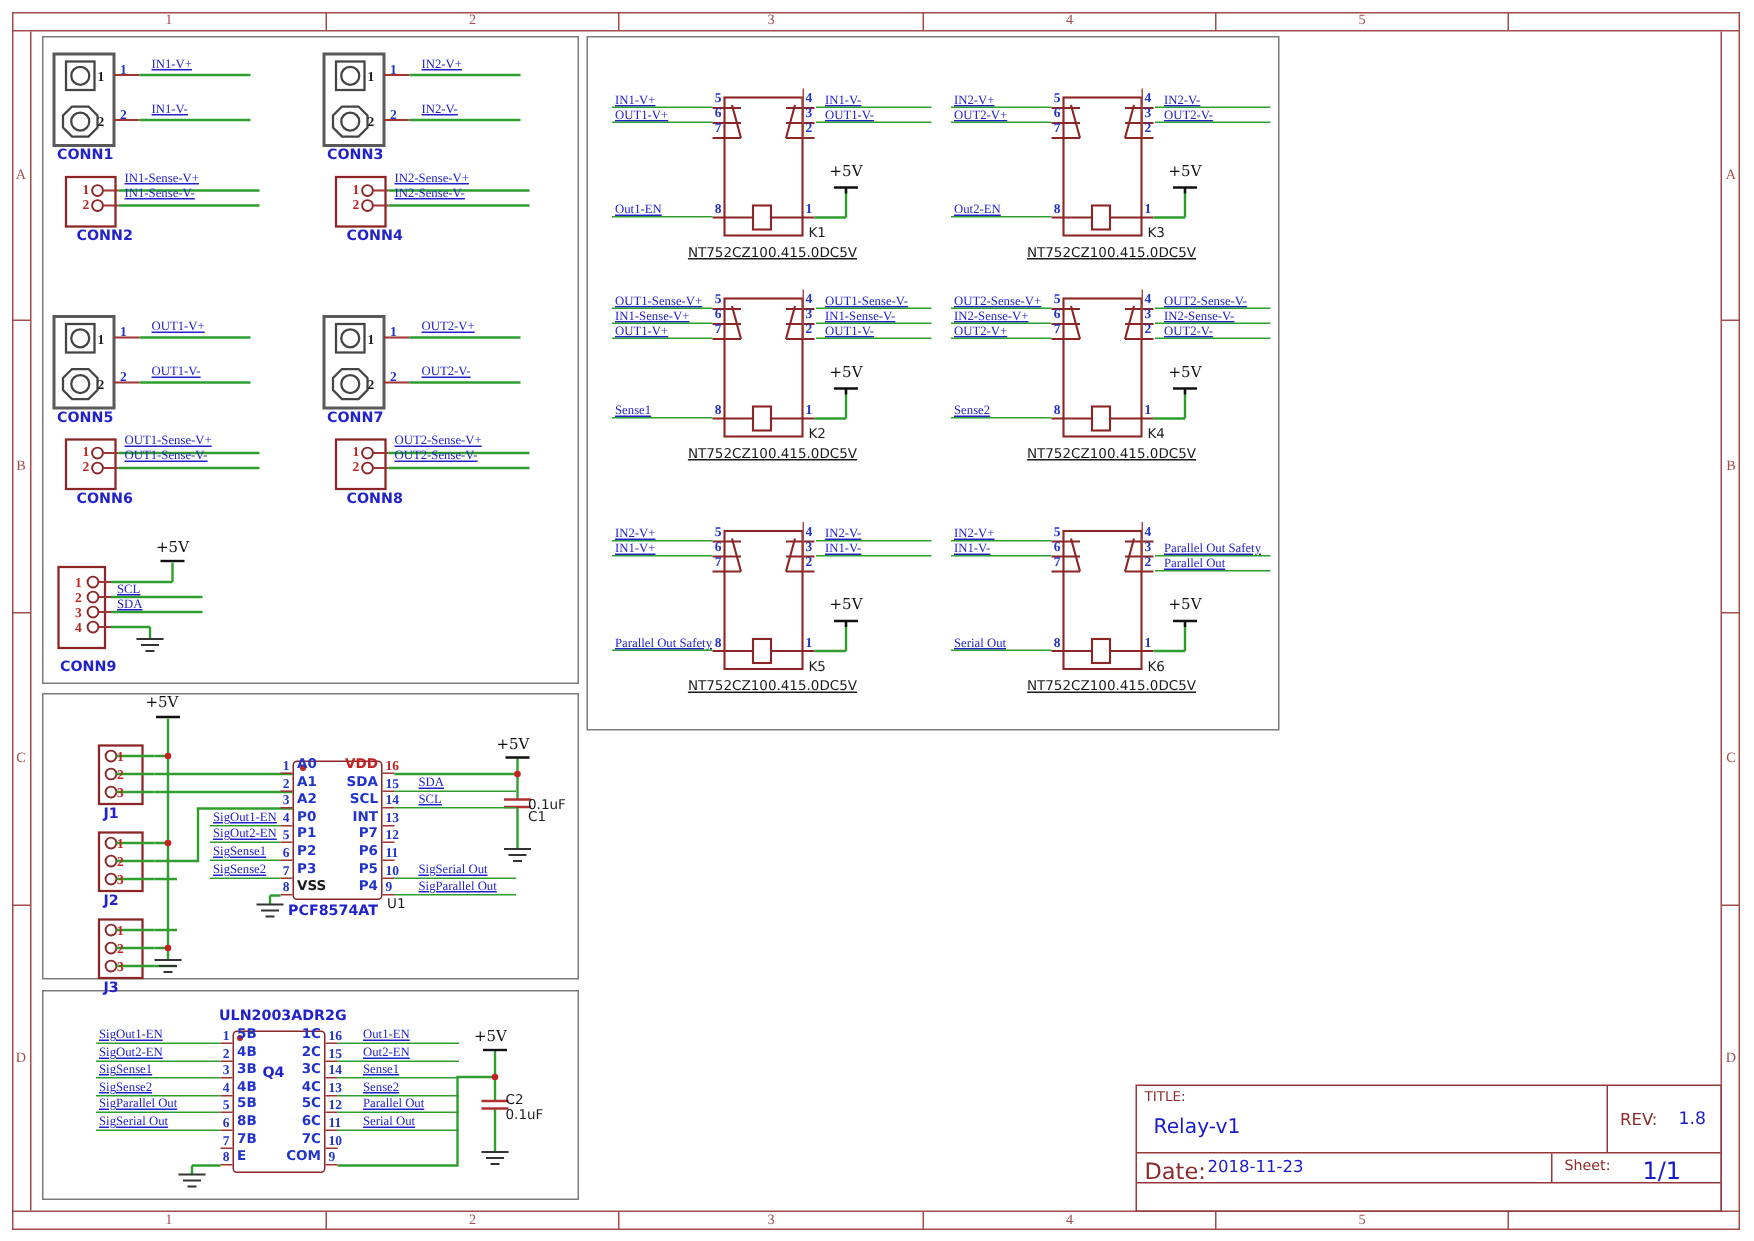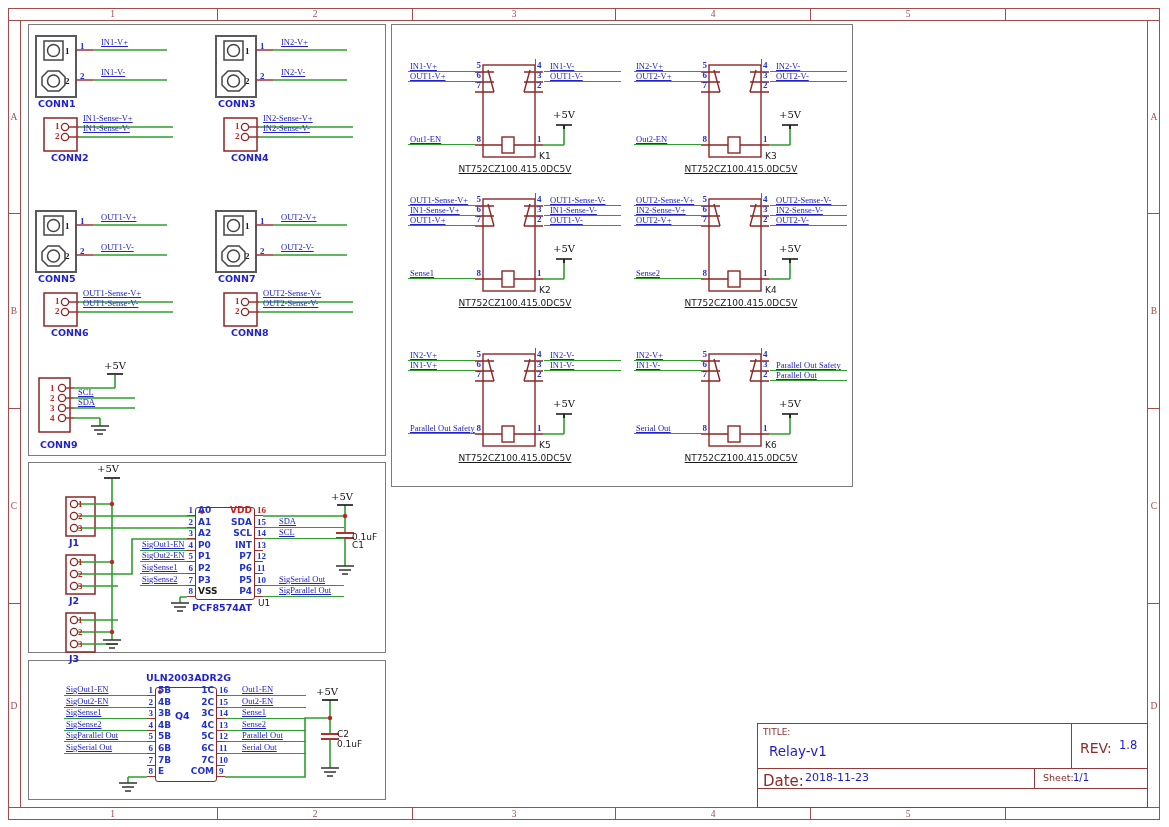--- a/index.html
+++ b/index.html
@@ -868,21 +868,21 @@
         <i class="wire"></i>
         <i class="stub"></i>
         <span class="pnum">5</span>
         <span class="pname">5B</span>
       </div>
       <div class="icrow">
         <span class="t net">SigSerial Out</span>
         <i class="wire"></i>
         <i class="stub"></i>
         <span class="pnum">6</span>
-        <span class="pname">6B</span>
+        <span class="pname">8B</span>
       </div>
       <div class="icrow">
         <span class="t net"></span>
         <i class="stub"></i>
         <span class="pnum">7</span>
         <span class="pname">7B</span>
       </div>
       <div class="icrow">
         <span class="t net"></span>
         <i class="stub"></i>
@@ -950,27 +950,27 @@
   <span class="t ref" id="q4part">ULN2003ADR2G</span>
   <span class="t cap" id="c2ref">C2</span>
   <span class="t cap" id="c2val">0.1uF</span>
   <span class="t v5" id="v5c">+5V</span>
 
   <div id="tb">
     <div class="tbrow" id="tbr1">
       <span class="t tlbl" style="left:5px;top:4px">TITLE:</span>
       <span class="t tval" style="left:11px;top:20px;font-size:13.5px">Relay-v1</span>
       <div class="tbcell" id="tbrev">
-        <span class="t tlbl" style="left:8px;top:17px;font-size:14px">REV:</span>
+        <span class="t tlbl" style="left:8px;top:17px;font-size:11px">REV:</span>
         <span class="t tval" style="left:47px;top:15px;font-size:11.5px">1.8</span>
       </div>
     </div>
     <div class="tbrow" id="tbr2">
       <span class="t tlbl" style="left:5px;top:4px;font-size:15px">Date:</span>
       <span class="t tval" style="left:47px;top:3px;font-size:11px">2018-11-23</span>
       <div class="tbcell" id="tbsheet">
         <span class="t tlbl" style="left:8px;top:4px;font-size:9.5px">Sheet:</span>
-        <span class="t tval" style="left:38px;top:3px;font-size:10px">1/1</span>
+        <span class="t tval" style="left:60px;top:3px;font-size:16px">1/1</span>
       </div>
     </div>
   </div>
 
 </div>
 
 </body></html>

